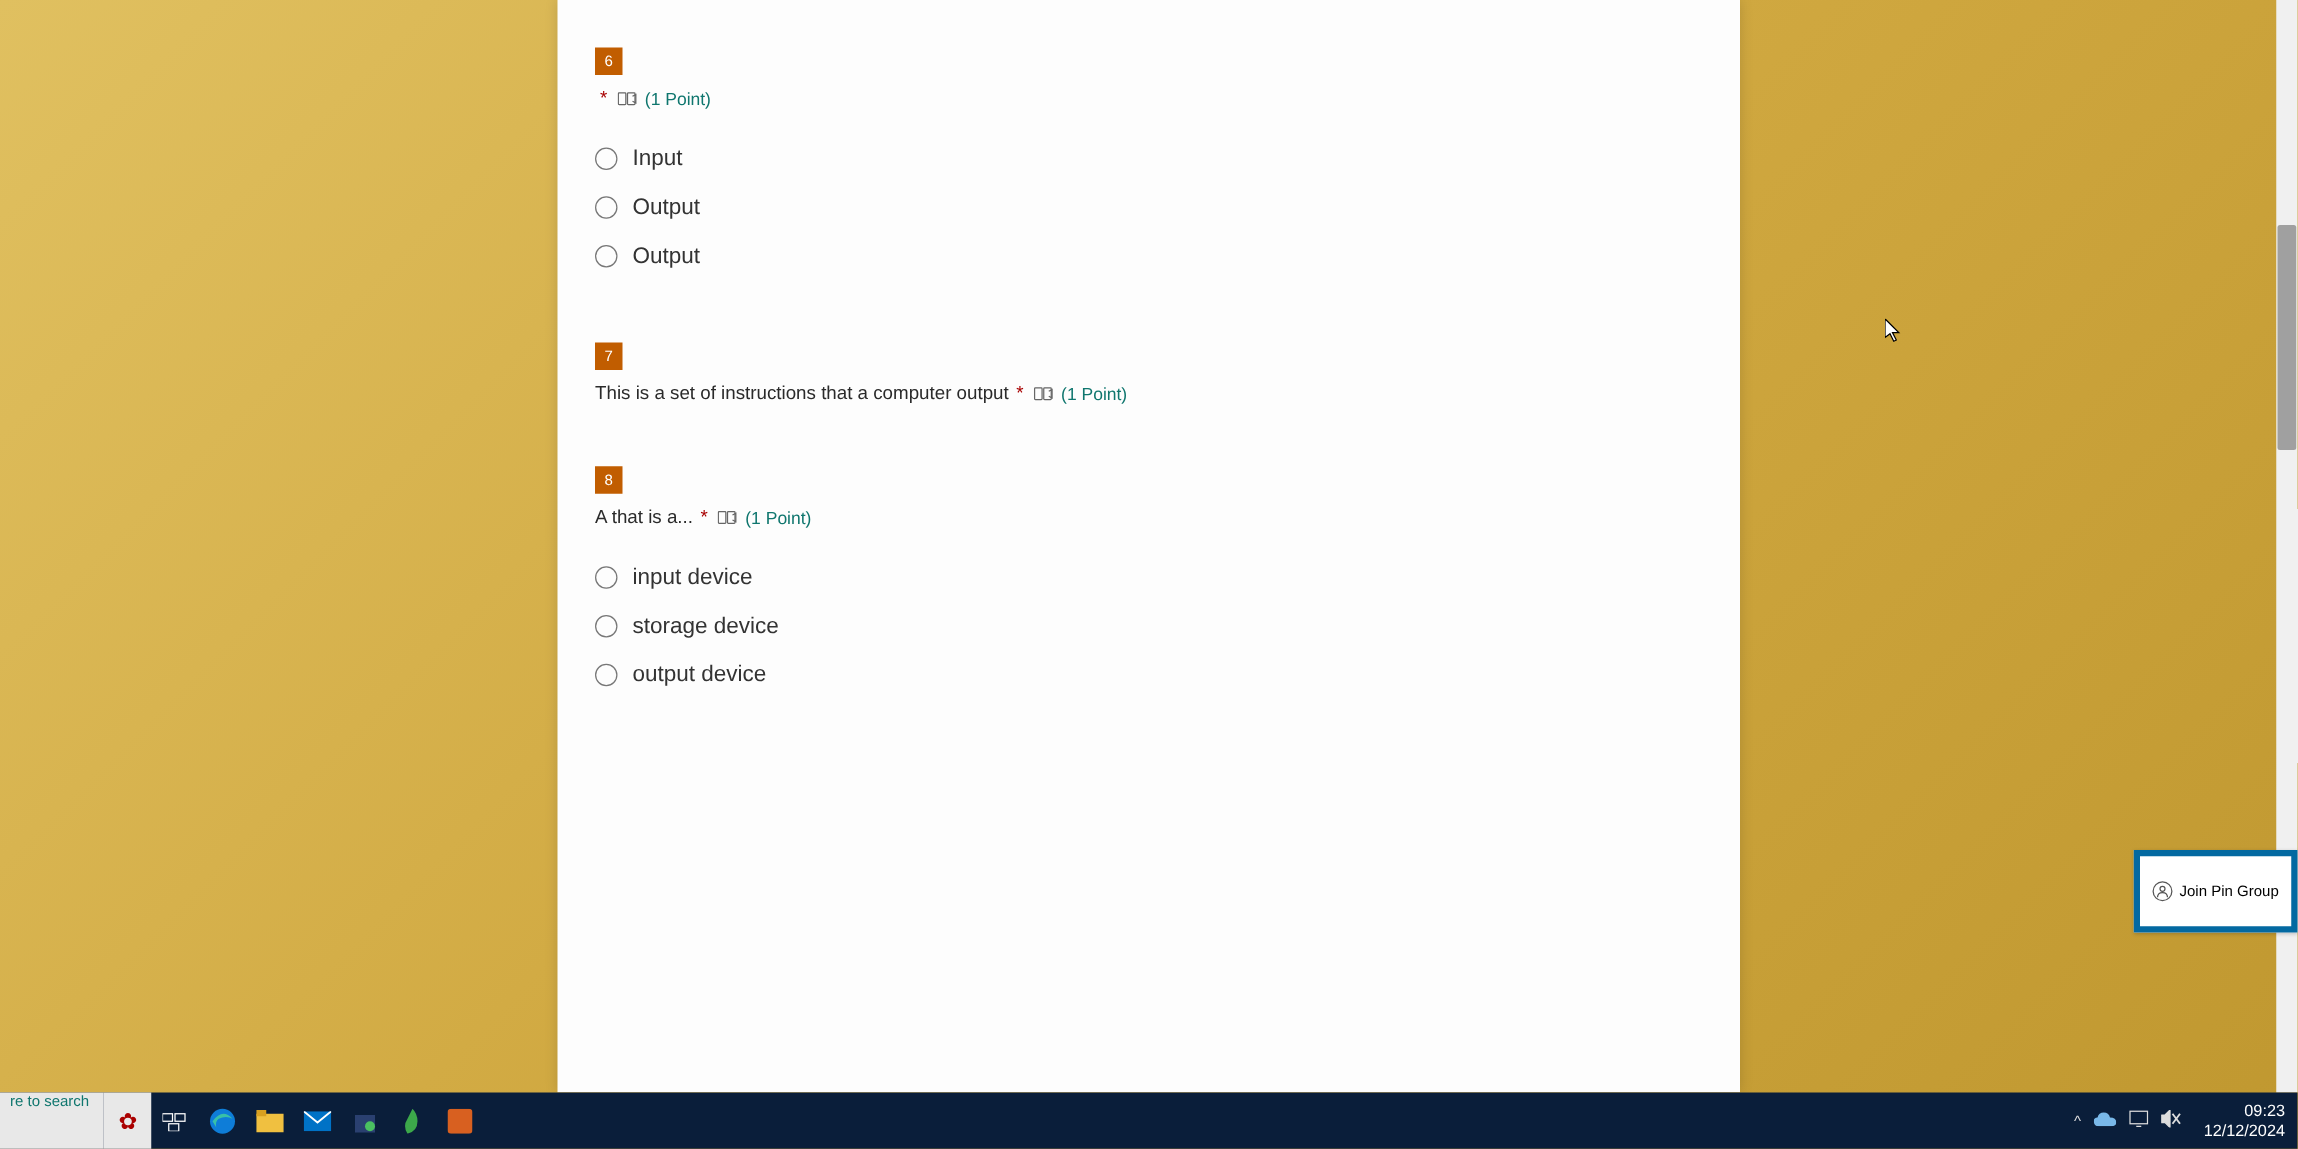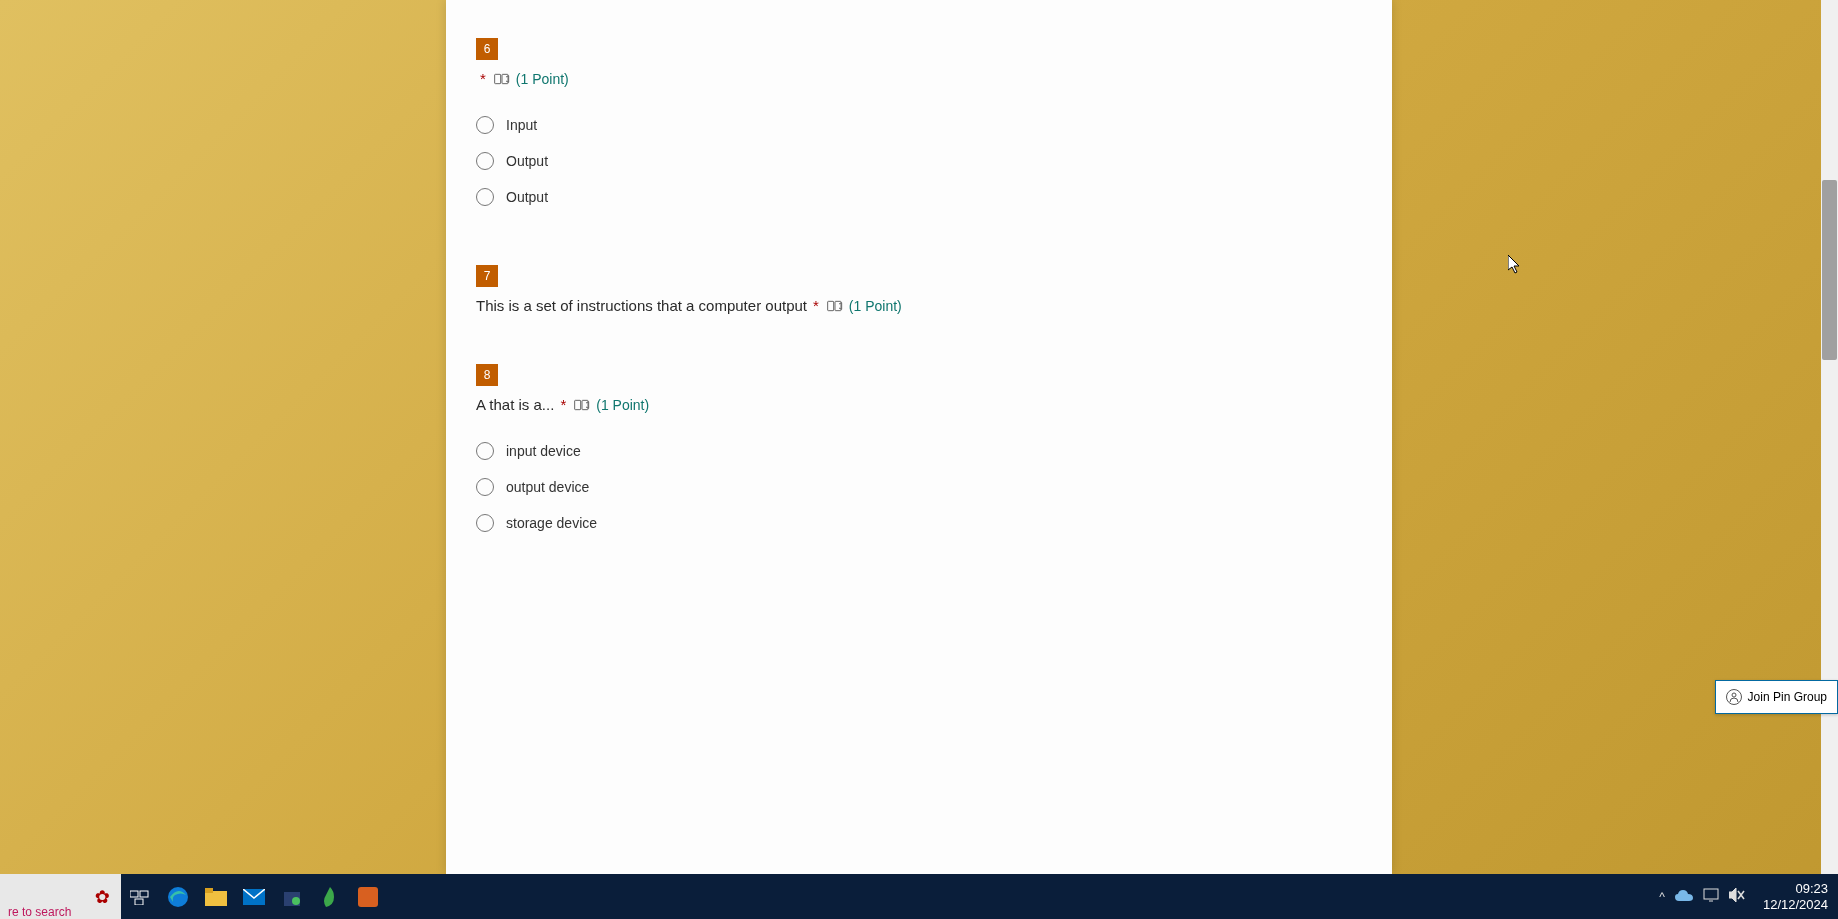--- a/index.html
+++ b/index.html
@@ -59,27 +59,27 @@
       padding: 9px 8px;
       cursor: pointer;
     }
     .radio {
       width: 18px; height: 18px;
       border: 1.5px solid #777;
       border-radius: 50%;
       margin-right: 12px;
       flex-shrink: 0;
     }
-    .option-label { font-size: 14px; color: #333; }
+    .option-label { font-size: 18px; color: #333; }
     .join-pin {
       position: absolute;
       right: 0; top: 680px;
       background: #fff;
-      border: 1px solid #0369a1;
-      padding: 8px 10px;
+      border: 5px solid #0369a1;
+      padding: 20px 10px;
       font-size: 12px;
       display: flex; align-items: center;
       box-shadow: 0 1px 3px rgba(0,0,0,0.2);
       cursor: pointer;
     }
     .join-pin-icon {
       width: 16px; height: 16px;
       border: 1.5px solid #555;
       border-radius: 50%;
       margin-right: 6px;
@@ -90,24 +90,24 @@
       position: absolute;
       left: 0; right: 0; bottom: 0;
       height: 45px;
       background: #0a1e3a;
       display: flex; align-items: center;
       color: #fff;
       font-size: 12px;
     }
     .taskbar-left {
       background: #e8e8e8;
-      color: #be185d;
+      color: #0f766e;
       height: 100%;
-      display: flex; align-items: flex-end;
-      padding: 15px 12px 0 8px;
+      display: flex; align-items: flex-start;
+      padding: 0 12px 0 8px;
     }
     .tb-icon {
       width: 38px; height: 45px;
       display: flex; align-items: center; justify-content: center;
       font-size: 18px; cursor: pointer;
     }
     .tb-icon.flower { background: #e8e8e8; color: #a00; }
     .tb-spacer { flex: 1; }
     .tb-tray {
       display: flex; align-items: center;
@@ -210,25 +210,25 @@
         </span>
         <span class="q-points">(1 Point)</span>
       </div>
       <div class="options">
         <div class="option">
           <div class="radio"></div>
           <span class="option-label">input device</span>
         </div>
         <div class="option">
           <div class="radio"></div>
+          <span class="option-label">storage device</span>
+        </div>
+        <div class="option">
+          <div class="radio"></div>
           <span class="option-label">output device</span>
-        </div>
-        <div class="option">
-          <div class="radio"></div>
-          <span class="option-label">storage device</span>
         </div>
       </div>
     </div>
 
   </div>
 </div>
 
 <div class="scrollbar">
   <div class="scroll-thumb"></div>
 </div>

